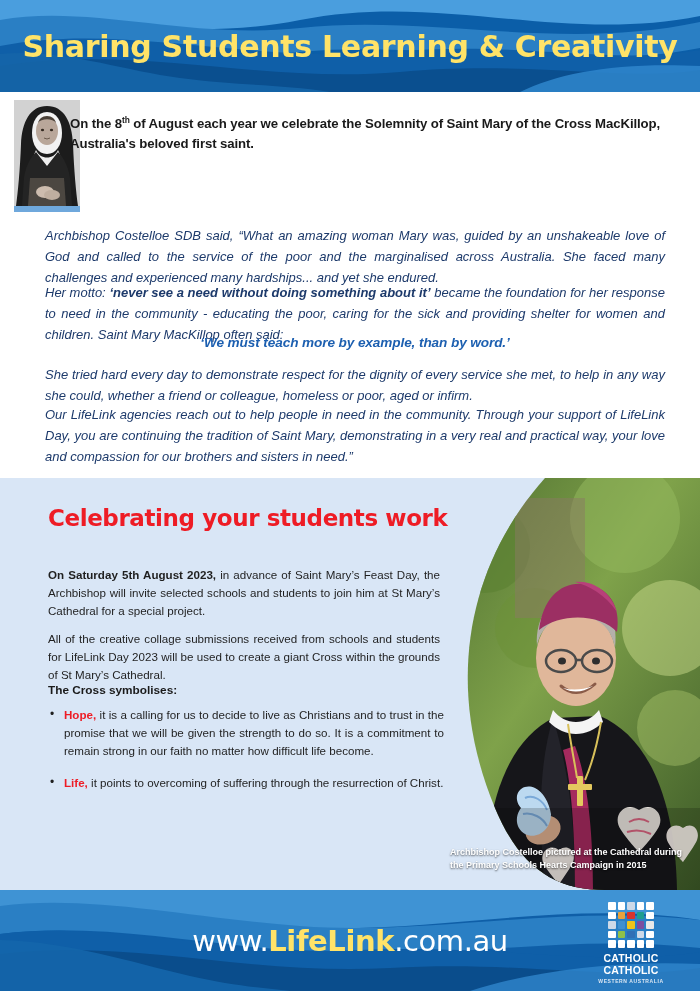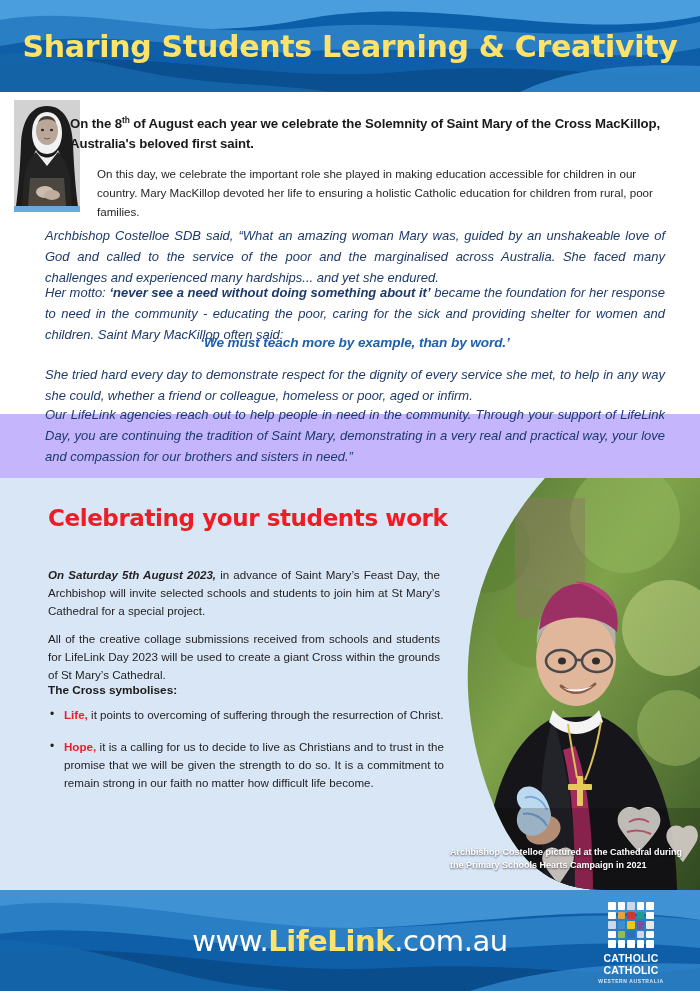--- a/index.html
+++ b/index.html
@@ -2,40 +2,40 @@
 <html><head>
 <meta charset="utf-8">
 <style>
   * { box-sizing: border-box; margin: 0; padding: 0; }
   html, body {
     width: 700px; height: 991px;
     background: #ffffff;
     font-family: "Liberation Sans", sans-serif;
     overflow: hidden;
   }
-  .page { position: relative; width: 700px; height: 991px; background: #c4b5fd; }
+  .page { position: relative; width: 700px; height: 991px; background: #7f1d1d; }
 
   
   .header-banner {
     position: absolute; left: 0; top: 0; width: 700px; height: 92px;
     overflow: hidden; background: #0b5ea8;
   }
   .header-banner svg { position: absolute; left: 0; top: 0; }
   .header-title {
     position: absolute; left: 0; top: 0; width: 700px; height: 92px;
     display: flex; align-items: center; justify-content: center;
     color: #ffe368;
     font-size: 30px; font-weight: bold; letter-spacing: -0.3px;
     text-align: center;
     font-family: "DejaVu Sans", sans-serif;
   }
 
   
   .top-section {
-    position: absolute; left: 0; top: 92px; width: 700px; height: 322px;
+    position: absolute; left: 0; top: 92px; width: 700px; height: 386px;
     background: #ffffff;
   }
 
   .mary-photo {
     position: absolute; left: 14px; top: 8px; width: 66px; height: 112px;
     overflow: hidden; background: #cfcfcf;
   }
   .mary-photo svg { display: block; }
 
   .lead-heading {
@@ -92,21 +92,21 @@
     font-family: "DejaVu Sans", sans-serif;
   }
 
   .lower-para {
     position: absolute; left: 48px; width: 392px;
     font-size: 11.6px; line-height: 1.56; color: #1f1f1f;
     text-align: justify;
   }
   .lp1 { top: 88px; }
   .lp2 { top: 152px; }
-  .lower-para b { font-weight: bold; font-style: italic; }
+  .lower-para b { font-weight: bold; }
 
   .symbol-label {
     position: absolute; left: 48px; top: 205px;
     font-size: 11.8px; font-weight: bold; color: #1a1a1a;
   }
 
   .bullet-list { position: absolute; left: 48px; top: 228px; width: 396px; }
   .bullet {
     position: relative; padding-left: 16px; margin-bottom: 14px;
     font-size: 11.6px; line-height: 1.56; color: #1f1f1f;
@@ -205,21 +205,20 @@
         <ellipse cx="31" cy="92" rx="9" ry="6" fill="#cdbcae"></ellipse>
         <ellipse cx="38" cy="95" rx="8" ry="5" fill="#bfae9f"></ellipse>
         <rect x="0" y="106" width="66" height="6" fill="#6fa8dc"></rect>
       </svg>
     </div>
 
     <h2 class="lead-heading">
       <span>On the 8</span><sup>th</sup><span> of August each year we celebrate the Solemnity of Saint Mary of the Cross MacKillop, Australia's beloved first saint.</span>
     </h2>
 
-    <p class="lead-para">On this day, we celebrate the important role she played in making education accessible for children in our country. Mary MacKillop devoted her life to ensuring a holistic Catholic education for children from rural, poor families.</p>
 
     <p class="body-para p1">Archbishop Costelloe SDB said, “What an amazing woman Mary was, guided by an unshakeable love of God and called to the service of the poor and the marginalised across Australia. She faced many challenges and experienced many hardships... and yet she endured.</p>
 
     <p class="body-para p2">
       <span>Her motto: </span><b>‘never see a need without doing something about it’</b><span> became the foundation for her response to need in the community - educating the poor, caring for the sick and providing shelter for women and children. Saint Mary MacKillop often said:</span>
     </p>
 
     <div class="pull-quote">‘We must teach more by example, than by word.’</div>
 
     <p class="body-para p3">She tried hard every day to demonstrate respect for the dignity of every service she met, to help in any way she could, whether a friend or colleague, homeless or poor, aged or infirm.</p>
@@ -285,41 +284,41 @@
             <path d="M196 352 C186 338 200 322 214 332 C228 322 242 338 232 352 C224 364 214 374 214 374 C214 374 204 364 196 352 Z" fill="#f6f0ea"></path>
             <path d="M204 344 q10 -6 20 0" stroke="#e46a86" stroke-width="2" fill="none"></path>
             <path d="M202 354 q12 -4 24 2" stroke="#e46a86" stroke-width="2" fill="none"></path>
             <path d="M244 366 C236 354 248 342 258 350 C268 342 278 354 270 366 C264 376 258 384 258 384 C258 384 250 376 244 366 Z" fill="#fdf6f0"></path>
             <path d="M56 372 C48 360 60 348 70 356 C80 348 90 360 82 372 C76 382 70 390 70 390 C70 390 62 382 56 372 Z" fill="#f9f2ec"></path>
             <path d="M120 388 C112 376 124 364 134 372 C144 364 154 376 146 388 C140 398 134 406 134 406 C134 406 126 398 120 388 Z" fill="#fbf4ee"></path>
           </g>
           <rect x="0" y="330" width="275" height="82" fill="#000" opacity="0.18"></rect>
         </g>
       </svg>
-      <div class="photo-caption">Archbishop Costelloe pictured at the Cathedral during the Primary Schools Hearts Campaign in 2021</div>
+      <div class="photo-caption">Archbishop Costelloe pictured at the Cathedral during the Primary Schools Hearts Campaign in 2015</div>
     </div>
 
     <h2 class="section-heading">
       <span>Celebrating your students work</span><br>
     </h2>
 
     <p class="lower-para lp1">
       <b>On Saturday 5th August 2023,</b><span> in advance of Saint Mary’s Feast Day, the Archbishop will invite selected schools and students to join him at St Mary’s Cathedral for a special project.</span>
     </p>
 
     <p class="lower-para lp2">All of the creative collage submissions received from schools and students for LifeLink Day 2023 will be used to create a giant Cross within the grounds of St Mary’s Cathedral.</p>
 
     <div class="symbol-label">The Cross symbolises:</div>
 
     <div class="bullet-list">
       <div class="bullet">
-        <span class="kw">Life,</span><span> it points to overcoming of suffering through the resurrection of Christ.</span>
+        <span class="kw">Hope,</span><span> it is a calling for us to decide to live as Christians and to trust in the promise that we will be given the strength to do so. It is a commitment to remain strong in our faith no matter how difficult life become.</span>
       </div>
       <div class="bullet">
-        <span class="kw">Hope,</span><span> it is a calling for us to decide to live as Christians and to trust in the promise that we will be given the strength to do so. It is a commitment to remain strong in our faith no matter how difficult life become.</span>
+        <span class="kw">Life,</span><span> it points to overcoming of suffering through the resurrection of Christ.</span>
       </div>
     </div>
   </div>
 
   <div class="footer-banner">
     <svg class="waves" width="700" height="101" viewBox="0 0 700 101">
       <rect width="700" height="101" fill="#0f5fa8"></rect>
       <path d="M0,0 H700 V30 C560,8 420,48 280,36 C170,26 80,6 0,18 Z" fill="#3f93d4"></path>
       <path d="M0,16 C90,4 190,28 300,36 C430,46 560,14 700,30 V58 C560,42 430,74 300,62 C190,52 90,32 0,44 Z" fill="#2a7fc4"></path>
       <path d="M0,44 C110,30 230,66 360,60 C500,54 600,78 700,62 V101 H0 Z" fill="#0f5fa8"></path>

